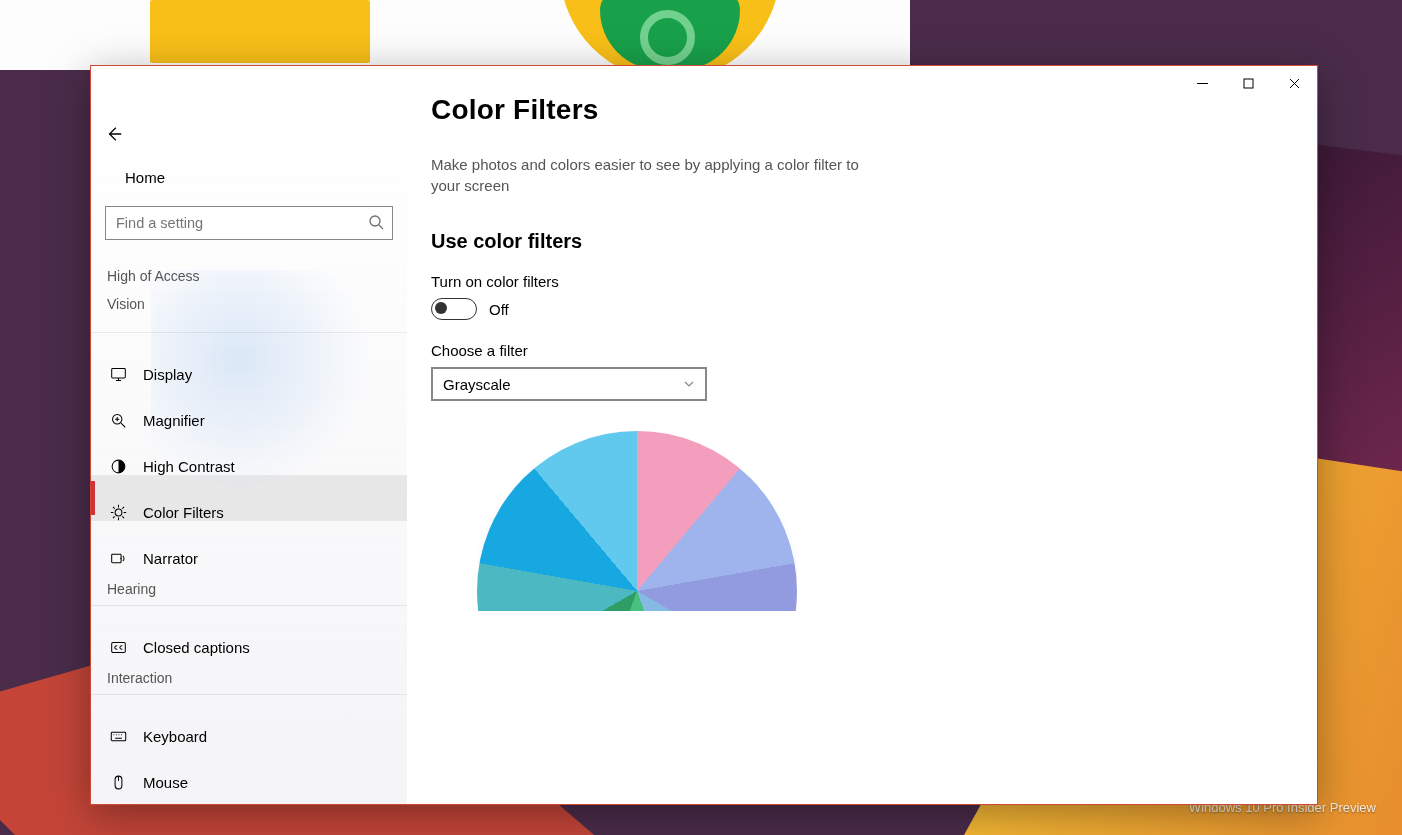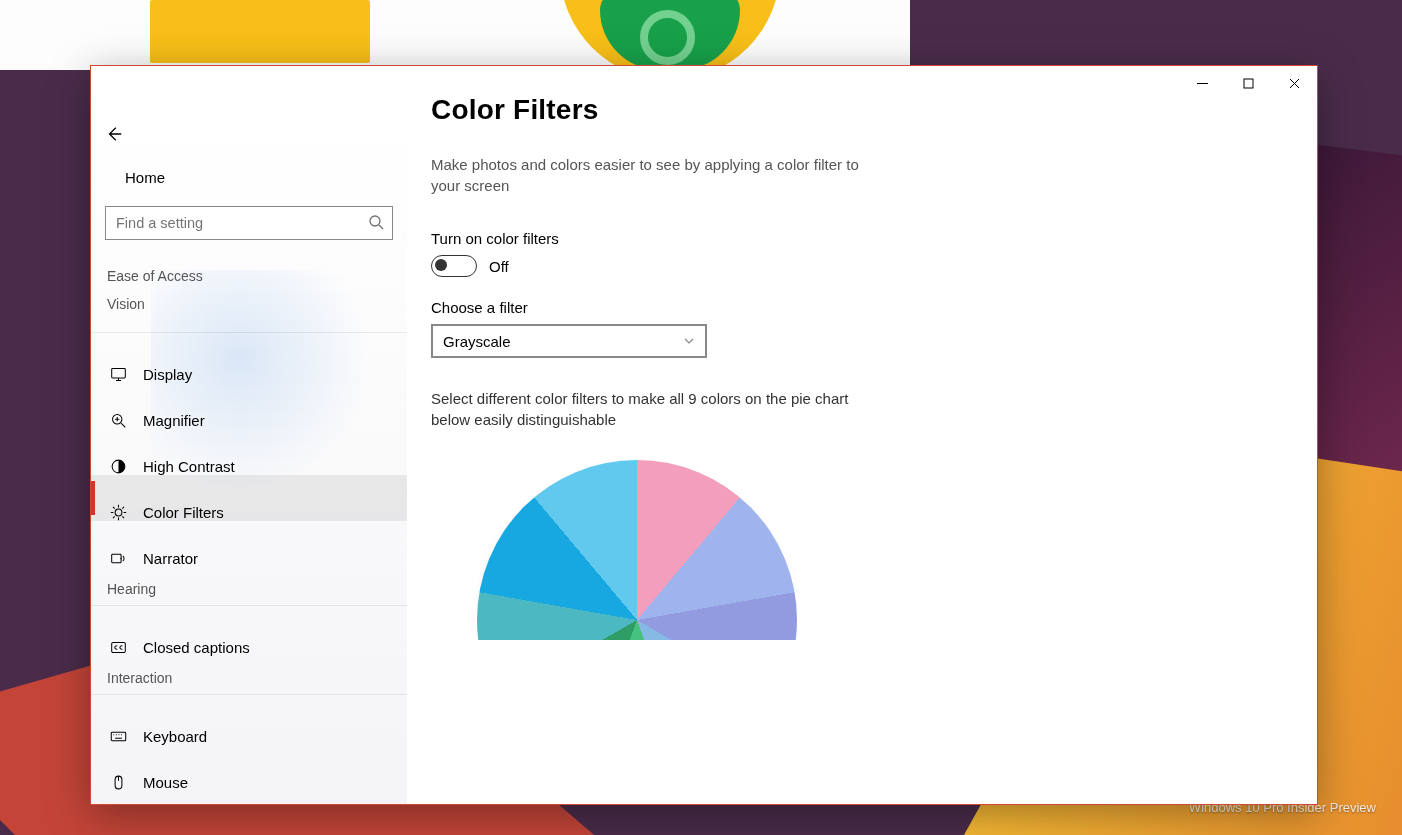--- a/index.html
+++ b/index.html
@@ -223,21 +223,21 @@
     <div class="search">
       <input type="text" placeholder="Find a setting" style="">
       <span class="sicon">
         <svg width="16" height="16" viewBox="0 0 16 16">
             <circle cx="7" cy="7" r="5" fill="none" stroke="#333" stroke-width="1.3"></circle>
             <path d="M11 11l4 4" stroke="#333" stroke-width="1.3"></path>
           </svg>
       </span>
     </div>
 
-    <div class="cat">Ease of Access</div>
+    <div class="cat">High of Access</div>
 
     <div id="nav-groups">
         <div class="subcat">Vision</div>
         <div class="navitem">
           <span class="ic">
             <svg viewBox="0 0 20 20">
               <rect x="2" y="3" width="16" height="11" rx="1" fill="none" stroke="#000" stroke-width="1.2"></rect>
               <path d="M7 17h6M10 14v3" stroke="#000" stroke-width="1.2"></path>
             </svg>
           </span>
@@ -313,41 +313,41 @@
           <span>Mouse</span>
         </div>
       </div>
   </div>
 
   <div class="main">
     <div class="content">
       <h1>Color Filters</h1>
       <div class="desc">Make photos and colors easier to see by applying a color filter to your screen</div>
 
+      <h2>Use color filters</h2>
 
       <div class="lbl15">Turn on color filters</div>
       <div class="toggle-row">
         <div class="toggle">
             <div class="knob"></div>
           </div>
         <span style="font-size:15px;">Off</span>
       </div>
 
 
       <div class="lbl15">Choose a filter</div>
       <div class="select">
         <span>Grayscale</span>
         <span class="chev">
           <svg width="12" height="12" viewBox="0 0 12 12">
               <path d="M2 4l4 4 4-4" fill="none" stroke="#555" stroke-width="1.2"></path>
             </svg>
         </span>
       </div>
 
-      <div class="desc2">Select different color filters to make all 9 colors on the pie chart below easily distinguishable</div>
 
       <div class="pie-wrap">
         <div class="pie" id="pie" style="--c0: #f29ebc; --c1: #9fb4ec; --c2: #929be0; --c3: #86b9e4; --c4: #47c17e; --c5: #2f9e66; --c6: #4cb9c2; --c7: #17a8e2; --c8: #61c8ee;"></div>
       </div>
     </div>
 
   </div>
 </div>
 
 </body></html>

